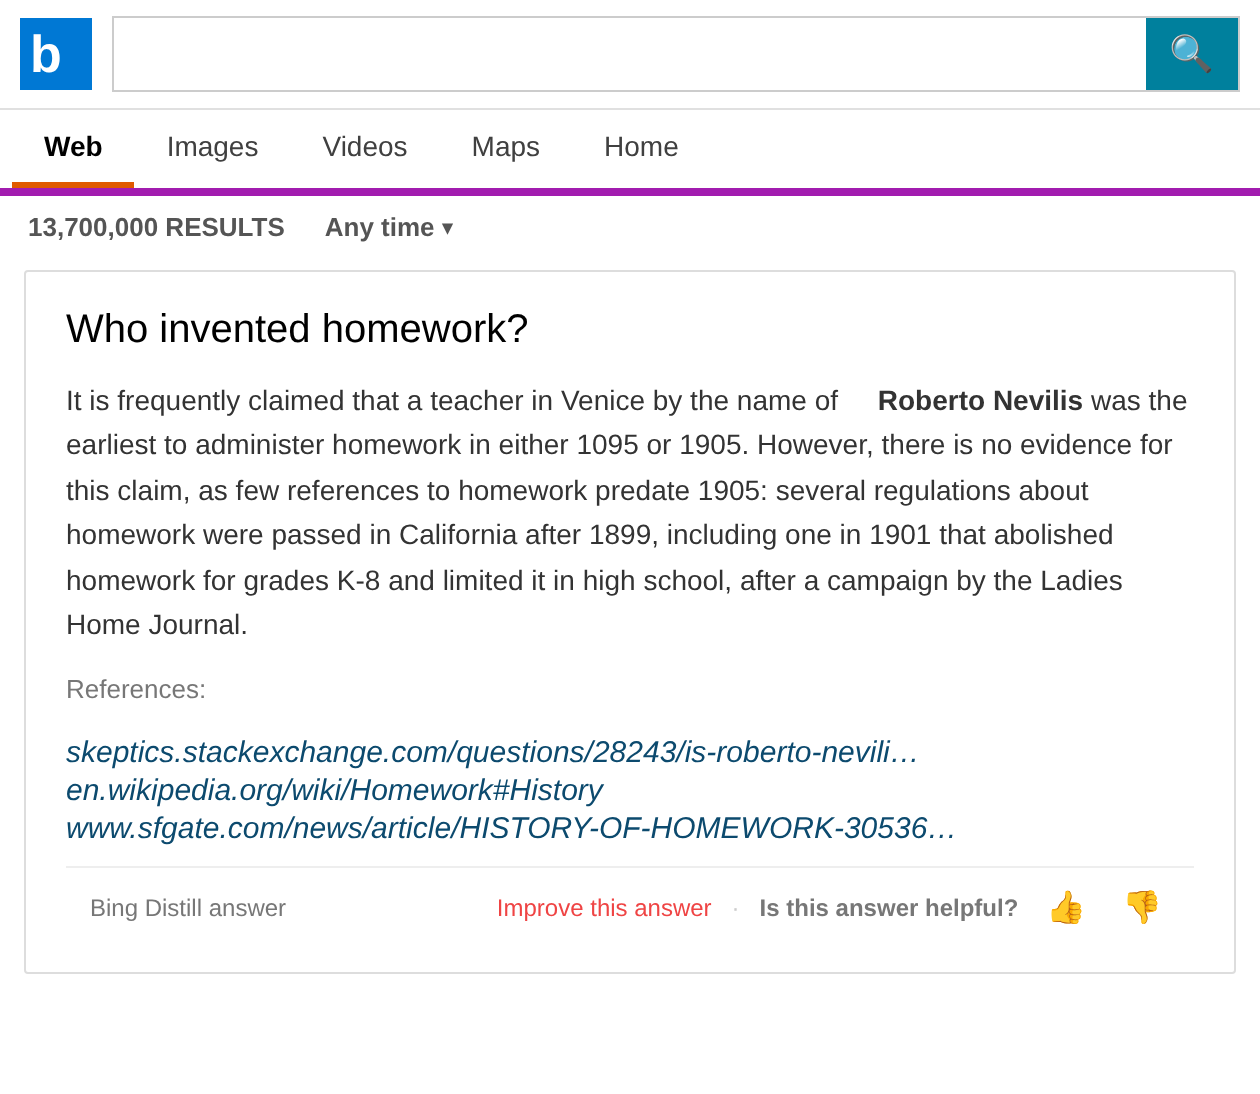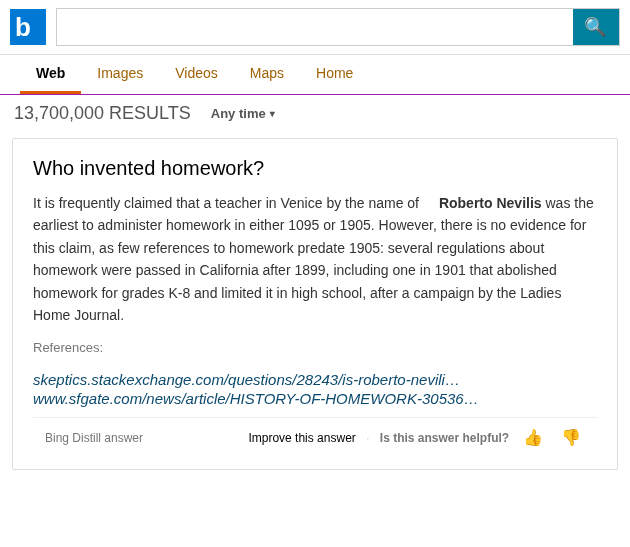--- a/index.html
+++ b/index.html
@@ -51,29 +51,29 @@
       display: flex;
       align-items: center;
       justify-content: center;
       color: #fff;
       font-size: 18px;
     }
 
     
     .nav-tabs {
       display: flex;
-      padding: 0 20px;
-      border-bottom: 1px solid #a21caf;
+      padding: 0 6px;
+      border-bottom: 4px solid #a21caf;
       gap: 0;
     }
 
     .nav-tab {
       padding: 10px 16px;
       font-size: 14px;
-      color: #a16207;
+      color: #404040;
       cursor: pointer;
       text-decoration: none;
       position: relative;
       border-bottom: 3px solid transparent;
     }
 
     .nav-tab.active {
       color: #000;
       font-weight: bold;
       border-bottom: 3px solid #e05a00;
@@ -83,23 +83,23 @@
     .results-bar {
       display: flex;
       align-items: center;
       padding: 8px 14px;
       gap: 20px;
       font-size: 13px;
       color: #555;
     }
 
     .results-count {
-      font-weight: normal;
+      font-weight: bold;
       color: #555;
-      font-size: 18px;
+      font-size: 13px;
     }
 
     .anytime-filter {
       display: flex;
       align-items: center;
       gap: 4px;
       cursor: pointer;
       color: #555;
       font-size: 13px;
       font-weight: bold;
@@ -172,21 +172,21 @@
 
     .footer-right {
       display: flex;
       align-items: center;
       gap: 10px;
       font-size: 12px;
       color: #777;
     }
 
     .improve-link {
-      color: #000000;
+      color: #ef4444;
       text-decoration: none;
       font-size: 12px;
     }
 
     .separator {
       color: #ccc;
       font-size: 12px;
     }
 
     .helpful-label {
@@ -251,20 +251,21 @@
     However, there is no evidence for this claim, as few references to
     homework predate 1905: several regulations about homework were
     passed in California after 1899, including one in 1901 that abolished
     homework for grades K-8 and limited it in high school, after a campaign
     by the Ladies Home Journal.
   </div>
 
   <div class="references-label">References:</div>
 
   <a href="#" class="reference-link">skeptics.stackexchange.com/questions/28243/is-roberto-nevili…</a>
+  <a href="#" class="reference-link">en.wikipedia.org/wiki/Homework#History</a>
   <a href="#" class="reference-link">www.sfgate.com/news/article/HISTORY-OF-HOMEWORK-30536…</a>
 
   <div class="answer-footer">
     <span class="distill-label">Bing Distill answer</span>
     <div class="footer-right">
       <a href="#" class="improve-link">Improve this answer</a>
       <span class="separator">·</span>
       <span class="helpful-label">Is this answer helpful?</span>
       <button class="thumb-btn thumb-up">
         <span>👍</span>

